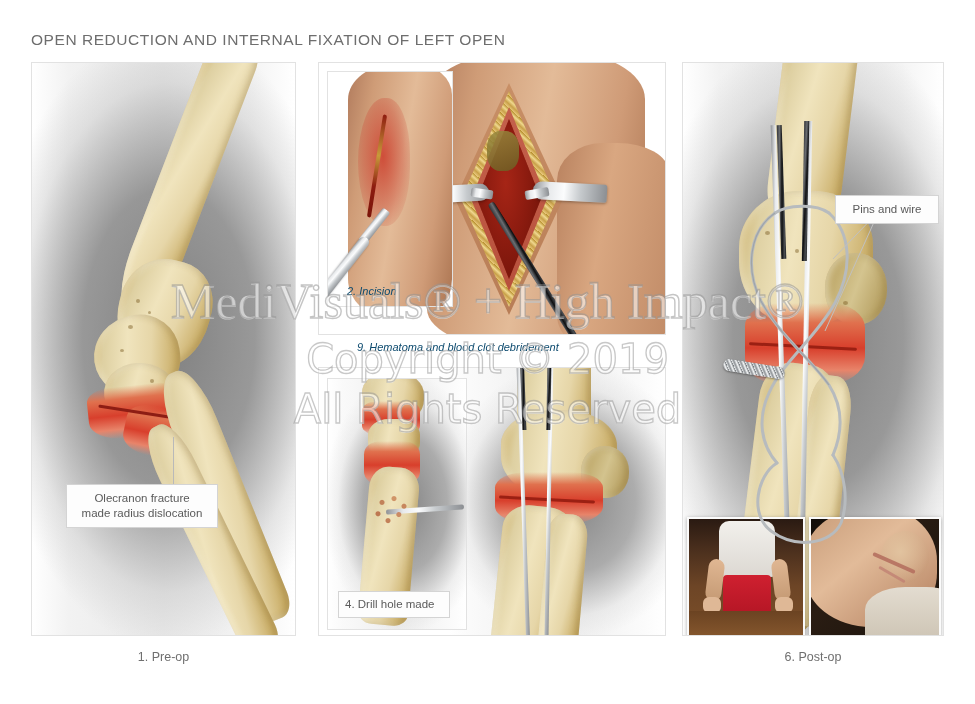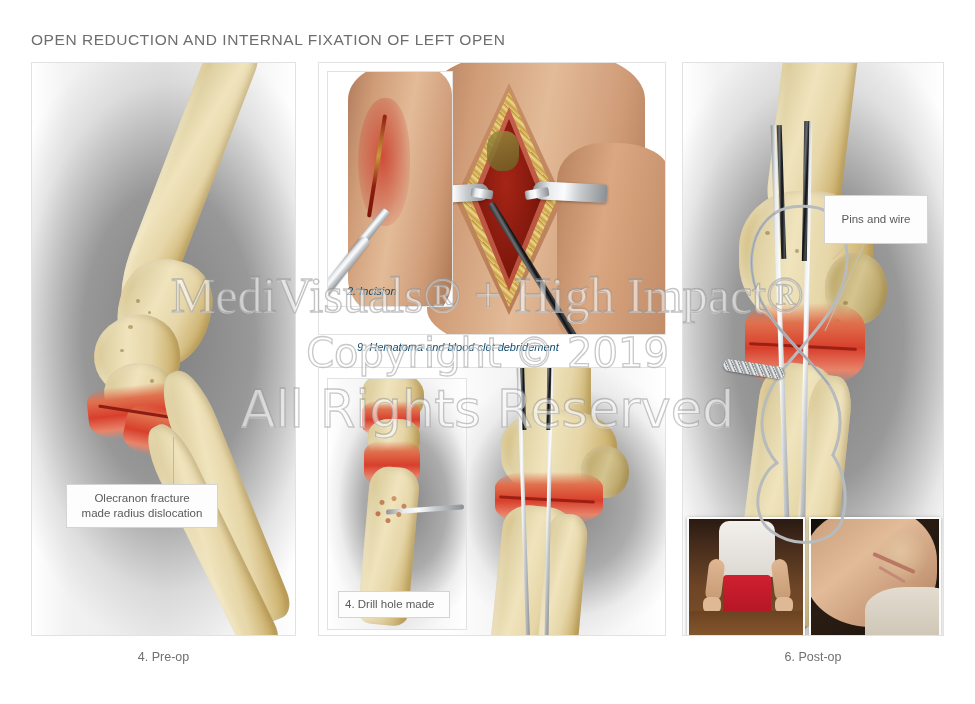--- a/index.html
+++ b/index.html
@@ -110,21 +110,21 @@
   .wm-line {
     font-family: "Liberation Serif", serif;
     color: transparent;
     -webkit-text-stroke: 1.4px rgba(150,150,150,0.55);
     text-shadow: 0 1px 0 rgba(255,255,255,0.55);
     white-space: nowrap;
     text-align: center;
   }
   .wm-1 { font-size: 50px; letter-spacing: 0px; margin-bottom: 6px; }
   .wm-2 { font-family: "DejaVu Sans", sans-serif; font-size: 40px; margin-bottom: 4px; -webkit-text-stroke: 1.3px rgba(150,150,150,0.52); }
-  .wm-3 { font-family: "DejaVu Sans", sans-serif; font-size: 51px; -webkit-text-stroke: 1.3px rgba(150,150,150,0.52); }
+  .wm-3 { font-family: "DejaVu Sans", sans-serif; font-size: 40px; -webkit-text-stroke: 1.3px rgba(150,150,150,0.52); }
 
   
   .bone {
     position: absolute;
     background: linear-gradient(100deg, #c9ac63 0%, #ded0a2 16%, #f0e4bd 40%, #e6d6a8 64%, #c8ab63 92%);
     border-radius: 40% 40% 42% 42% / 22% 22% 26% 26%;
     box-shadow: inset -3px 0 7px rgba(120,92,36,0.32), inset 3px 0 6px rgba(255,250,228,0.55);
   }
   .bone-speck {
     position: absolute;
@@ -182,21 +182,21 @@
     <div style="position:absolute;left:66px;top:348px;width:84px;height:3px;background:#8d1d14;transform:rotate(9deg);border-radius:2px;"></div>
 
     <div class="bone" style="left:120px; top:318px; width:46px; height:268px; transform: rotate(-22deg); transform-origin: top left; border-radius:44% 44% 30% 30% / 22% 22% 8% 8%;"></div>
 
     <div class="bone" style="left:106px; top:372px; width:40px; height:250px; transform: rotate(-26deg); transform-origin: top left; border-radius:42% 42% 30% 30% / 20% 20% 8% 8%;"></div>
 
     <div class="leader" style="left:141px; top:374px; width:1px; height:56px;"></div>
   </div>
   <div class="callout" style="left:66px; top:484px; width:152px;">Olecranon fracture
 made radius dislocation</div>
-  <div class="panel-caption" style="left:31px; top:650px; width:265px;">4. Pre-op</div>
+  <div class="panel-caption" style="left:31px; top:650px; width:265px;">1. Pre-op</div>
 
   <div class="panel" id="p23" style="left:318px; top:62px; width:348px; height:273px;">
 
     <div style="position:absolute; inset:0; background:#ffffff;">
 
       <div class="skin" style="left:108px; top:-12px; width:218px; height:300px; border-radius:46% 40% 40% 46% / 16% 16% 14% 14%;"></div>
       <div class="skin" style="left:238px; top:80px; width:112px; height:210px; border-radius:40% 46% 40% 44% / 18% 14% 16% 18%; background:linear-gradient(100deg,#b9825f 0%,#d9a781 40%,#c08a66 100%);"></div>
 
       <div style="position:absolute; left:136px; top:20px; width:108px; height:232px; transform:rotate(0deg);
                   background: linear-gradient(180deg,#c88f66,#b87d56);
@@ -331,21 +331,21 @@
       <div style="position:absolute; left:-6px; top:-10px; width:132px; height:118px; border-radius:46% 40% 40% 50% / 40% 44% 46% 44%;
                   background: linear-gradient(140deg,#c69a77 0%,#e2bb99 42%,#c49574 78%,#a87a58 100%);"></div>
       <div style="position:absolute; left:70px; top:12px; width:48px; height:52px; border-radius:50%;
                   background: radial-gradient(ellipse at 40% 40%, rgba(226,196,160,0.95), rgba(198,156,120,0.2) 72%);"></div>
       <div style="position:absolute; left:60px; top:42px; width:46px; height:4px; background:#b5705f; border-radius:3px; transform:rotate(24deg); opacity:0.9;"></div>
       <div style="position:absolute; left:66px; top:54px; width:30px; height:3px; background:#c08173; border-radius:3px; transform:rotate(30deg); opacity:0.8;"></div>
       <div style="position:absolute; left:54px; bottom:-6px; width:96px; height:54px; border-radius:42% 36% 8% 8%;
                   background: linear-gradient(180deg,#e3dcd0,#cdc4b4);"></div>
     </div>
 
-    <div class="callout" style="left:141px; top:132px; width:104px; padding:16px 8px;">Pins and wire</div>
+    <div class="callout" style="left:152px; top:132px; width:104px; padding:6px 8px;">Pins and wire</div>
   </div>
   <div class="panel-caption" style="left:682px; top:650px; width:262px;">6. Post-op</div>
 
   <div id="watermark">
     <div class="wm-line wm-1">MediVisuals® + High Impact®</div>
     <div class="wm-line wm-2">Copyright © 2019</div>
     <div class="wm-line wm-3">All Rights Reserved</div>
   </div>
 
 </div>

